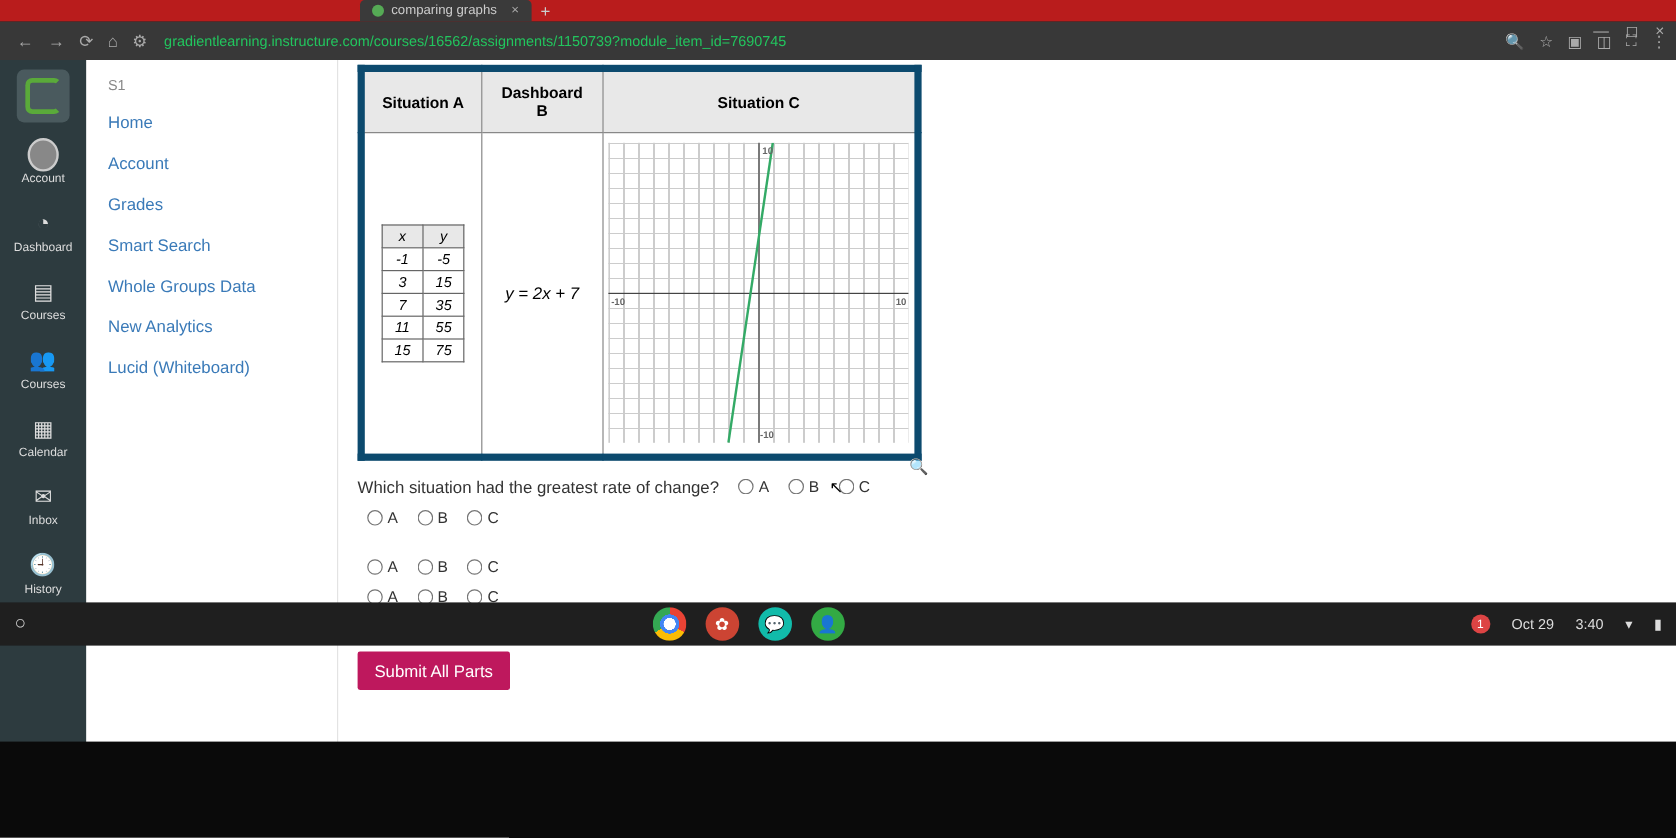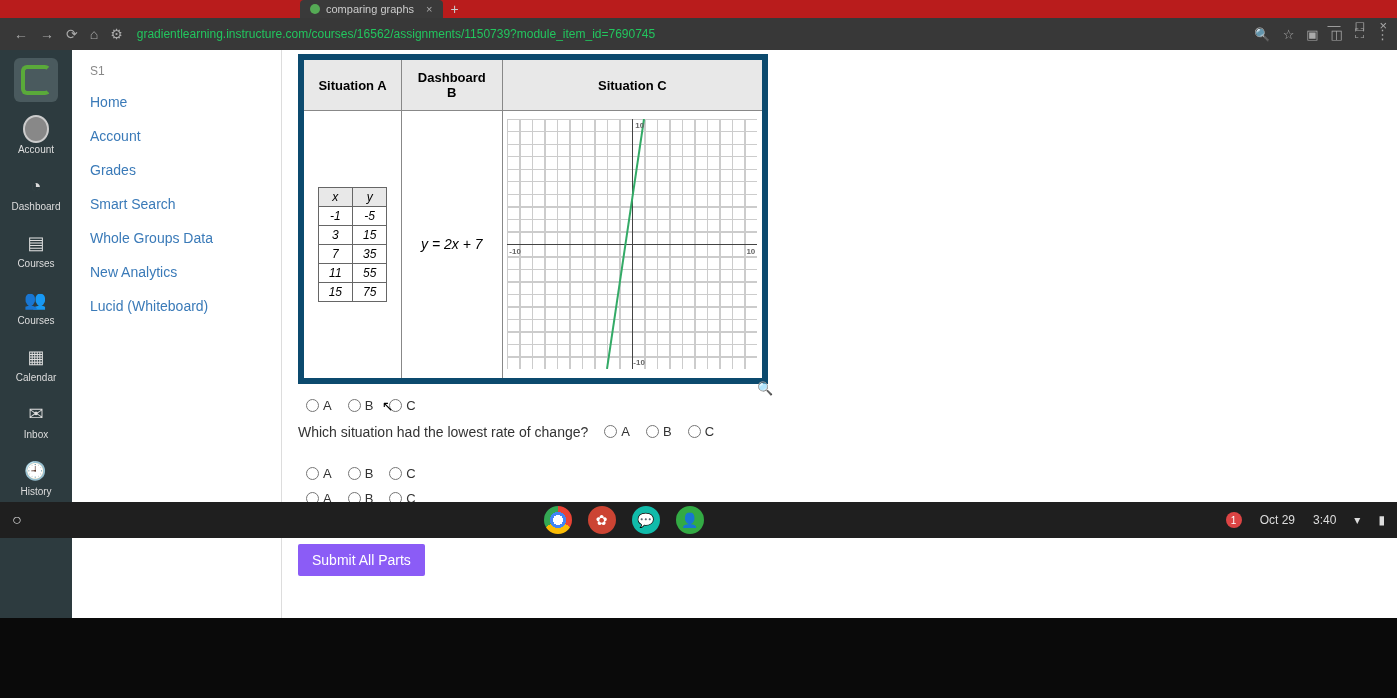--- a/index.html
+++ b/index.html
@@ -70,21 +70,21 @@
   .questions { margin-top: 14px; font-size: 14px; color: #333; }
   .q-row { margin-bottom: 10px; display: flex; align-items: center; gap: 8px; }
   .q-text {}
   .radio-opt { display: inline-flex; align-items: center; gap: 2px; font-size: 13px; margin-left: 2px;}
   .radio-opt input { margin: 0 2px 0 6px; }
 
   .q-help { margin-top: 6px; font-size: 14px; }
   .video-link { color: #3a7ab8; cursor: pointer; }
   .video-icon { border: 1px solid #555; padding: 0 3px; font-size: 10px; margin-right: 4px; color:#555;}
 
-  .submit-btn { background: #8b5cf6; color: #fff; border: none; padding: 8px 14px; font-size: 14px; margin-top: 12px; cursor: pointer; border-radius: 2px; }
+  .submit-btn { background: #be185d; color: #fff; border: none; padding: 8px 14px; font-size: 14px; margin-top: 12px; cursor: pointer; border-radius: 2px; }
 
   
   .taskbar { position: absolute; bottom: 0; left: 0; right: 0; height: 36px; background: #1f1f1f; display: flex; align-items: center; padding: 0 12px; margin-bottom: 80px; }
   .taskbar-left { color: #ccc; font-size: 16px; }
   .taskbar-center { flex: 1; display: flex; justify-content: center; gap: 16px; }
   .taskbar-center .ticon { width: 28px; height: 28px; border-radius: 50%; display: flex; align-items: center; justify-content: center; font-size: 14px; color: #fff; }
   .ticon.chrome { background: radial-gradient(circle at center, #fff 25%, #4285f4 26% 40%, transparent 41%), conic-gradient(#ea4335 0 120deg, #fbbc05 120deg 240deg, #34a853 240deg 360deg); }
   .ticon.red { background: #c43; }
   .ticon.teal { background: #1ba; }
   .ticon.green { background: #3a4; }
@@ -240,36 +240,36 @@
             <span class="tick-label" style="top:128px;right:2px;">10</span>
           </div>
           <span class="zoom-icon">🔍</span>
         </td>
       </tr>
     </tbody>
       </table>
 
     <div class="questions">
       <div class="q-row">
+        <span class="q-text">Which situation had the greatest rate of change?</span>
         <label class="radio-opt">
             <input type="radio" name="q1" style="">
             <span>A</span>
           </label>
         <label class="radio-opt">
             <input type="radio" name="q1" style="">
             <span>B</span>
           </label>
         <label class="radio-opt">
             <input type="radio" name="q1" style="">
             <span>C</span>
           </label>
         <span class="cursor" style="position:relative;left:-42px;">↖</span>
       </div>
       <div class="q-row">
-        <span class="q-text">Which situation had the lowest rate of change?</span>
         <label class="radio-opt">
             <input type="radio" name="q2" style="">
             <span>A</span>
           </label>
         <label class="radio-opt">
             <input type="radio" name="q2" style="">
             <span>B</span>
           </label>
         <label class="radio-opt">
             <input type="radio" name="q2" style="">

